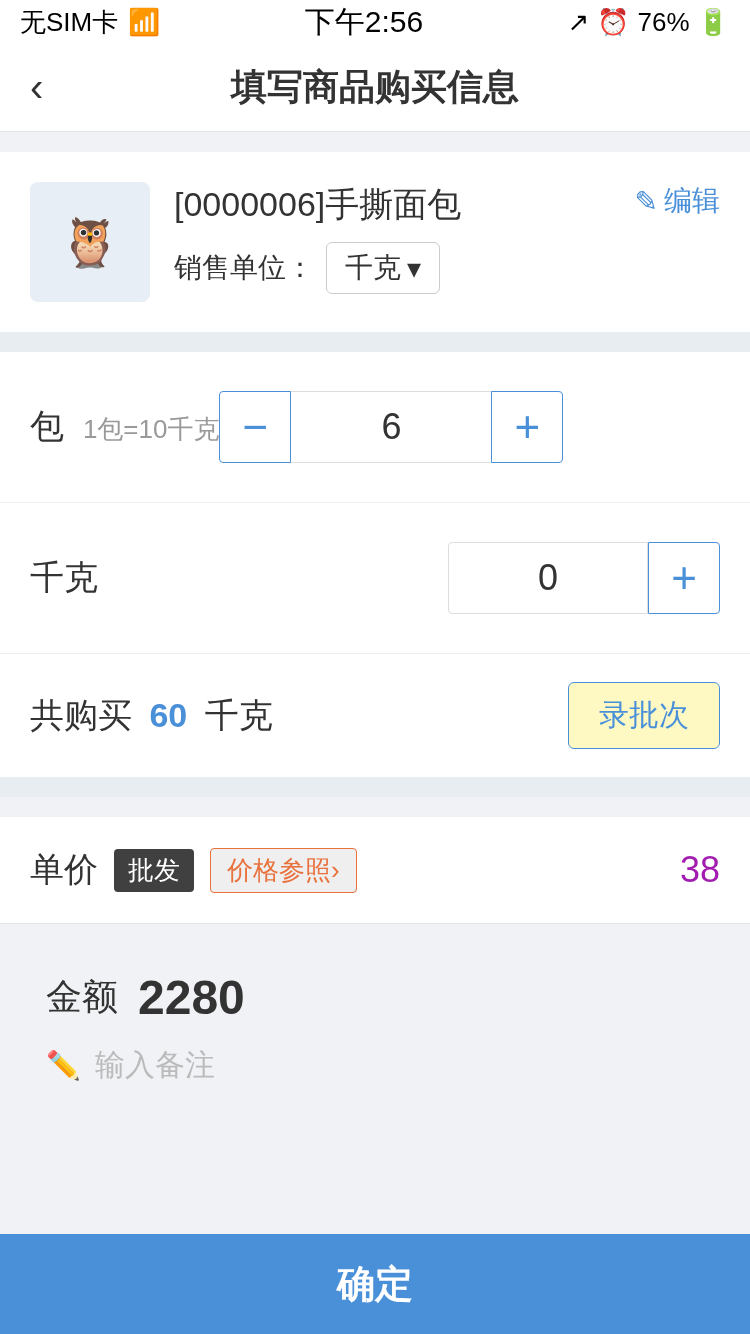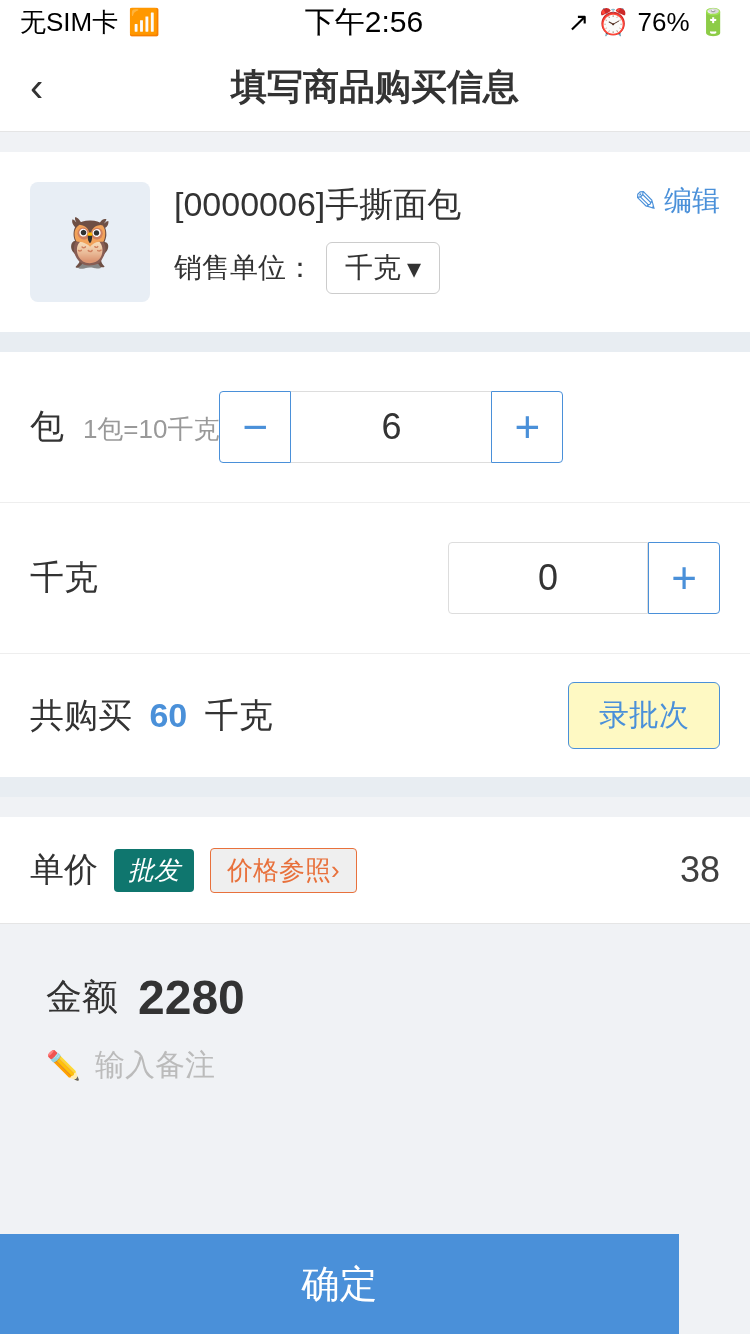--- a/index.html
+++ b/index.html
@@ -221,41 +221,40 @@
     .price-row {
       display: flex;
       align-items: center;
       gap: 16px;
     }
     .price-label {
       font-size: 34px;
       color: #333;
     }
     .price-tag {
-      background: #0f766e;
+      background: #404040;
       color: #fff;
       padding: 4px 14px;
       border-radius: 4px;
       font-size: 26px;
-      font-style: italic;
     }
     .price-ref-btn {
       border: 1px solid #e8713c;
       color: #e8713c;
       padding: 4px 16px;
       border-radius: 4px;
       font-size: 26px;
       display: flex;
       align-items: center;
       cursor: pointer;
     }
     .price-value {
       margin-left: auto;
       font-size: 36px;
-      color: #404040;
+      color: #a21caf;
       font-weight: 500;
     }
 
     
     .amount-section {
       background: #f0f2f5;
       padding: 46px;
       border-top: 1px solid #e5e5e5;
     }
     .amount-row {
@@ -279,26 +278,26 @@
       gap: 14px;
       color: #999;
       font-size: 30px;
     }
 
     
     .confirm-btn {
       position: fixed;
       bottom: 0;
       left: 0;
-      width: 679px;
+      width: 750px;
       height: 100px;
       background: #4a90d9;
       color: #fff;
       font-size: 38px;
-      font-weight: 400;
+      font-weight: 700;
       border: none;
       cursor: pointer;
       display: flex;
       align-items: center;
       justify-content: center;
     }
 
     
     .bottom-spacer { height: 100px; }
   </style>

